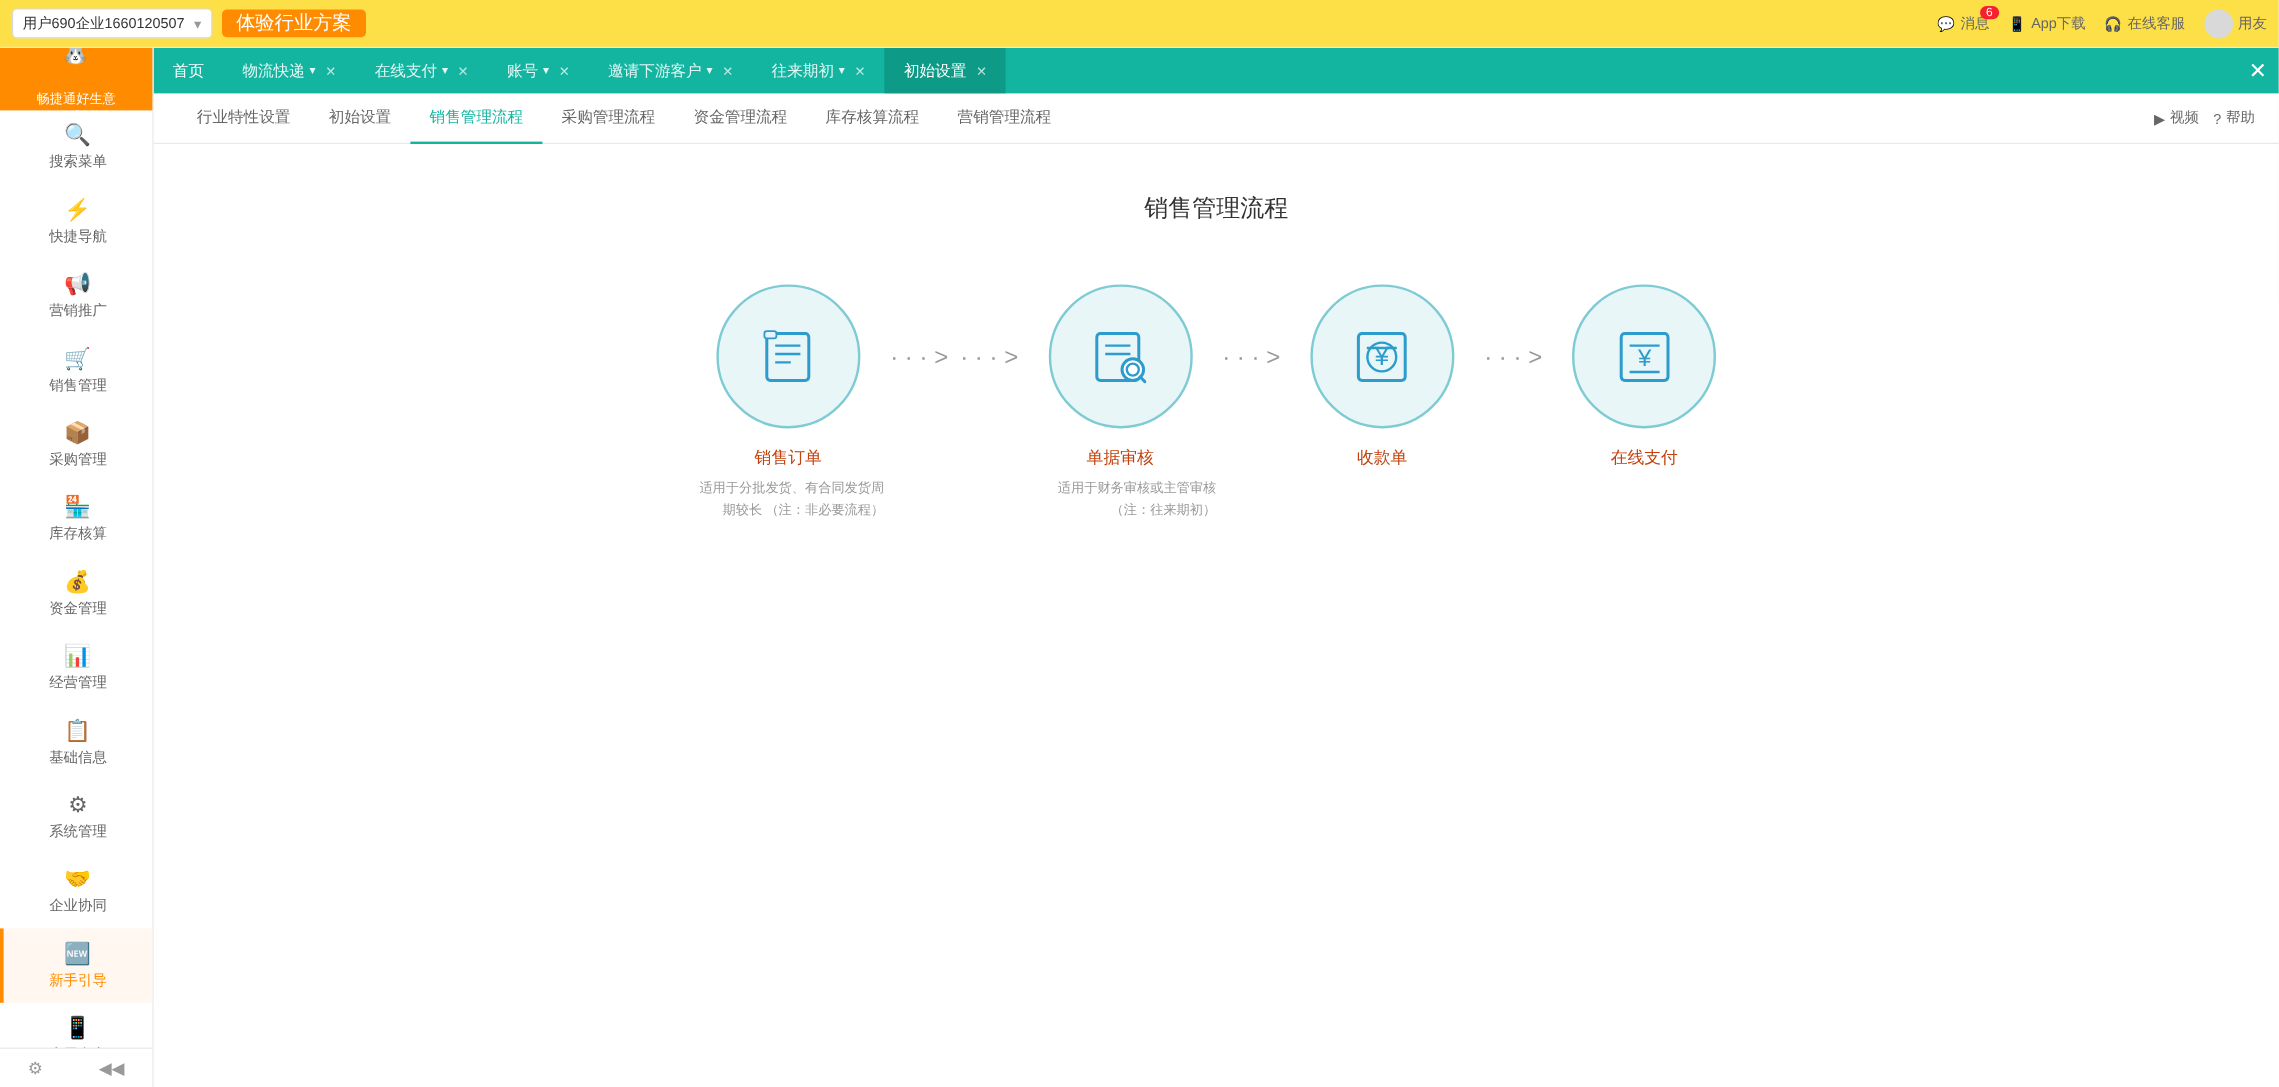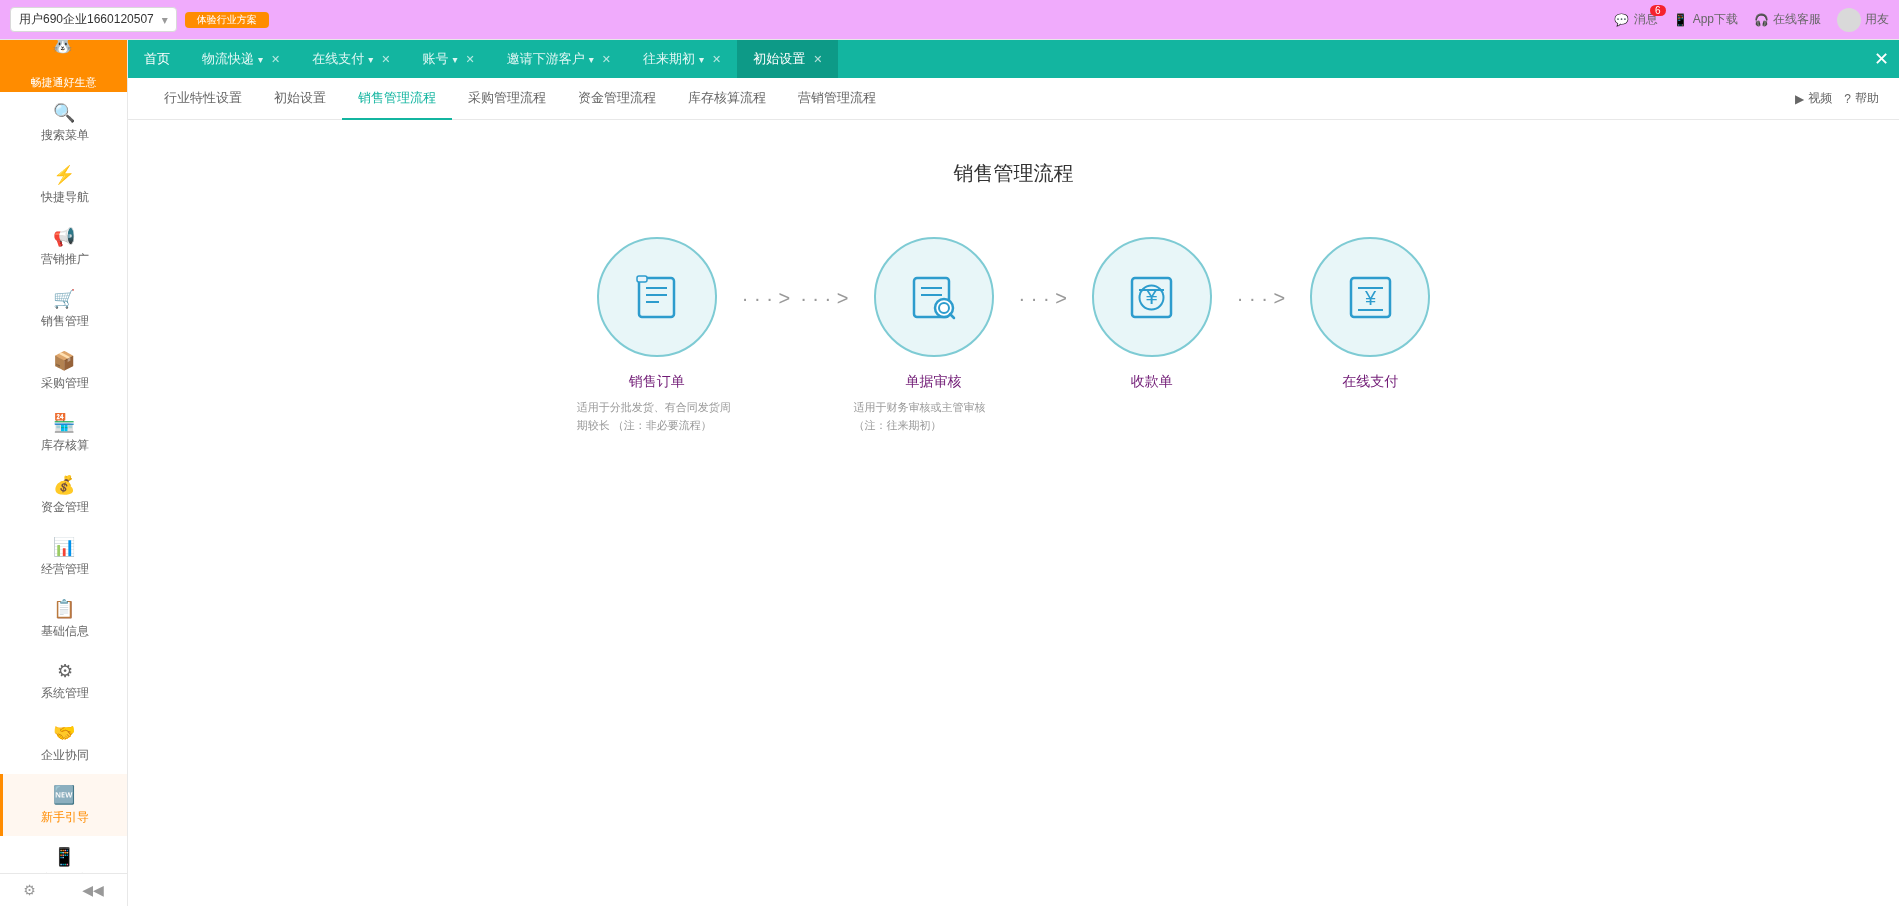--- a/index.html
+++ b/index.html
@@ -4,39 +4,39 @@
   <style>
     * { box-sizing: border-box; margin: 0; padding: 0; }
     body { font-family: 'Microsoft YaHei', Arial, sans-serif; font-size: 13px; background: #f5f5f5; color: #333; height: 906px; overflow: hidden; }
 
     
     .app-wrapper { display: flex; flex-direction: column; height: 906px; }
 
     
     .top-bar {
       height: 40px;
-      background: #f0abfc;
+      background: #fde047;
       border-bottom: 1px solid #e8e8e8;
       display: flex;
       align-items: center;
       padding: 0 10px;
       justify-content: space-between;
       flex-shrink: 0;
     }
     .top-bar-left { display: flex; align-items: center; gap: 8px; }
     .user-selector {
       display: flex; align-items: center;
       border: 1px solid #d9d9d9; border-radius: 4px;
       padding: 3px 8px; font-size: 12px; cursor: pointer;
       background: #fff; min-width: 160px;
     }
     .user-selector .arrow { margin-left: 8px; color: #999; }
     .btn-experience {
       background: #ff8c00; color: #fff; border: none;
-      border-radius: 4px; padding: 1px 12px; font-size: 10px;
+      border-radius: 4px; padding: 1px 12px; font-size: 16px;
       cursor: pointer;
     }
     .top-bar-right { display: flex; align-items: center; gap: 16px; font-size: 12px; color: #666; }
     .top-bar-right .icon-item { display: flex; align-items: center; gap: 4px; cursor: pointer; }
     .badge-wrap { position: relative; }
     .badge { position: absolute; top: -6px; right: -8px; background: #f5222d; color: #fff; border-radius: 10px; font-size: 10px; padding: 0 4px; min-width: 16px; text-align: center; }
     .avatar { width: 24px; height: 24px; background: #d9d9d9; border-radius: 50%; display: inline-block; }
 
     
     .main-layout { display: flex; flex: 1; overflow: hidden; }
@@ -123,22 +123,22 @@
     .flow-diagram { display: flex; align-items: flex-start; justify-content: center; gap: 0; padding: 0 40px; }
     .flow-item { display: flex; flex-direction: column; align-items: center; width: 160px; }
     .flow-circle {
       width: 120px; height: 120px; border-radius: 50%;
       background: #e8f6f8;
       border: 2px solid #7ecbd4;
       display: flex; align-items: center; justify-content: center;
       margin-bottom: 16px;
     }
     .flow-circle svg { width: 55px; height: 55px; }
-    .flow-label { font-size: 14px; font-weight: 500; color: #701a75; margin-bottom: 8px; text-align: center; }
-    .flow-desc { font-size: 11px; color: #999; text-align: left; line-height: 1.6; }
+    .flow-label { font-size: 14px; font-weight: 500; color: #c2410c; margin-bottom: 8px; text-align: center; }
+    .flow-desc { font-size: 11px; color: #999; text-align: right; line-height: 1.6; font-family: Liberation Serif, serif; }
     .flow-arrow { display: flex; align-items: center; padding-top: 50px; color: #999; font-size: 20px; margin: 0 5px; }
   </style>
 </head>
 <body>
 
 <div class="app-wrapper">
 
   <div class="top-bar">
     <div class="top-bar-left">
       <div class="user-selector">

